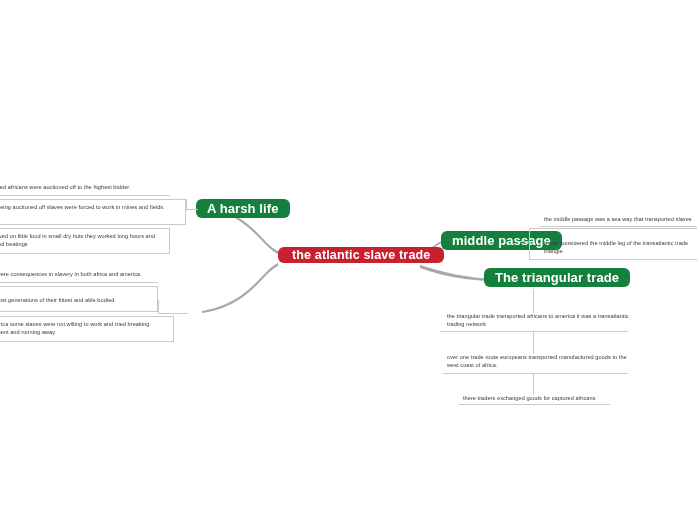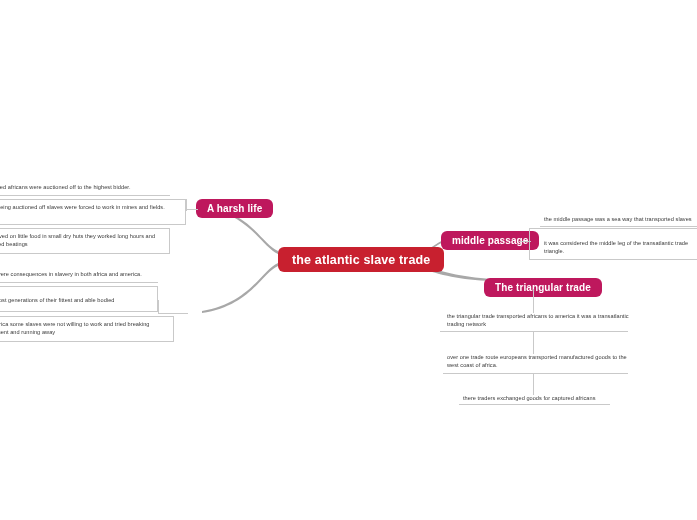--- a/index.html
+++ b/index.html
@@ -42,28 +42,28 @@
   }
 
   .root-node {
     background: #c8202f;
     color: #ffffff;
     border-radius: 6px;
     font-size: 12.5px;
     font-weight: bold;
     letter-spacing: 0.15px;
     padding: 0 14px;
-    height: 25px;
+    height: 16px;
   }
 
   .branch-node {
-    background: #be185d;
+    background: #15803d;
     color: #ffffff;
     border-radius: 6px;
-    font-size: 10px;
+    font-size: 13px;
     font-weight: bold;
     letter-spacing: 0.1px;
     padding: 0 11px;
     height: 19px;
   }
 
   
   .leaf {
     position: absolute;
     box-sizing: border-box;
@@ -163,21 +163,21 @@
   <div class="vrule" style="left:529px; top:235px; height:10px;"></div>
   <div class="rule" style="left:519px; top:241px; width:12px;"></div>
 
   <div class="leaf" style="left:540px; top:215px; width:165px;">
     <span class="leaf-text">the middle passage was a sea way that transported slaves</span>
   </div>
   <div class="leaf" style="left:540px; top:239px; width:160px;">
     <span class="leaf-text">it was considered the middle leg of the transatlantic trade triangle.</span>
   </div>
 
-  <div class="node branch-node" style="left:484px; top:278px;">
+  <div class="node branch-node" style="left:484px; top:268px;">
     <span>The triangular trade</span>
   </div>
 
   <div class="vrule" style="left:533px; top:289px; height:24px;"></div>
   <div class="rule" style="left:440px; top:331px; width:188px;"></div>
   <div class="vrule" style="left:533px; top:331px; height:23px;"></div>
   <div class="rule" style="left:443px; top:373px; width:185px;"></div>
   <div class="vrule" style="left:533px; top:373px; height:22px;"></div>
   <div class="rule" style="left:459px; top:404px; width:151px;"></div>
 

